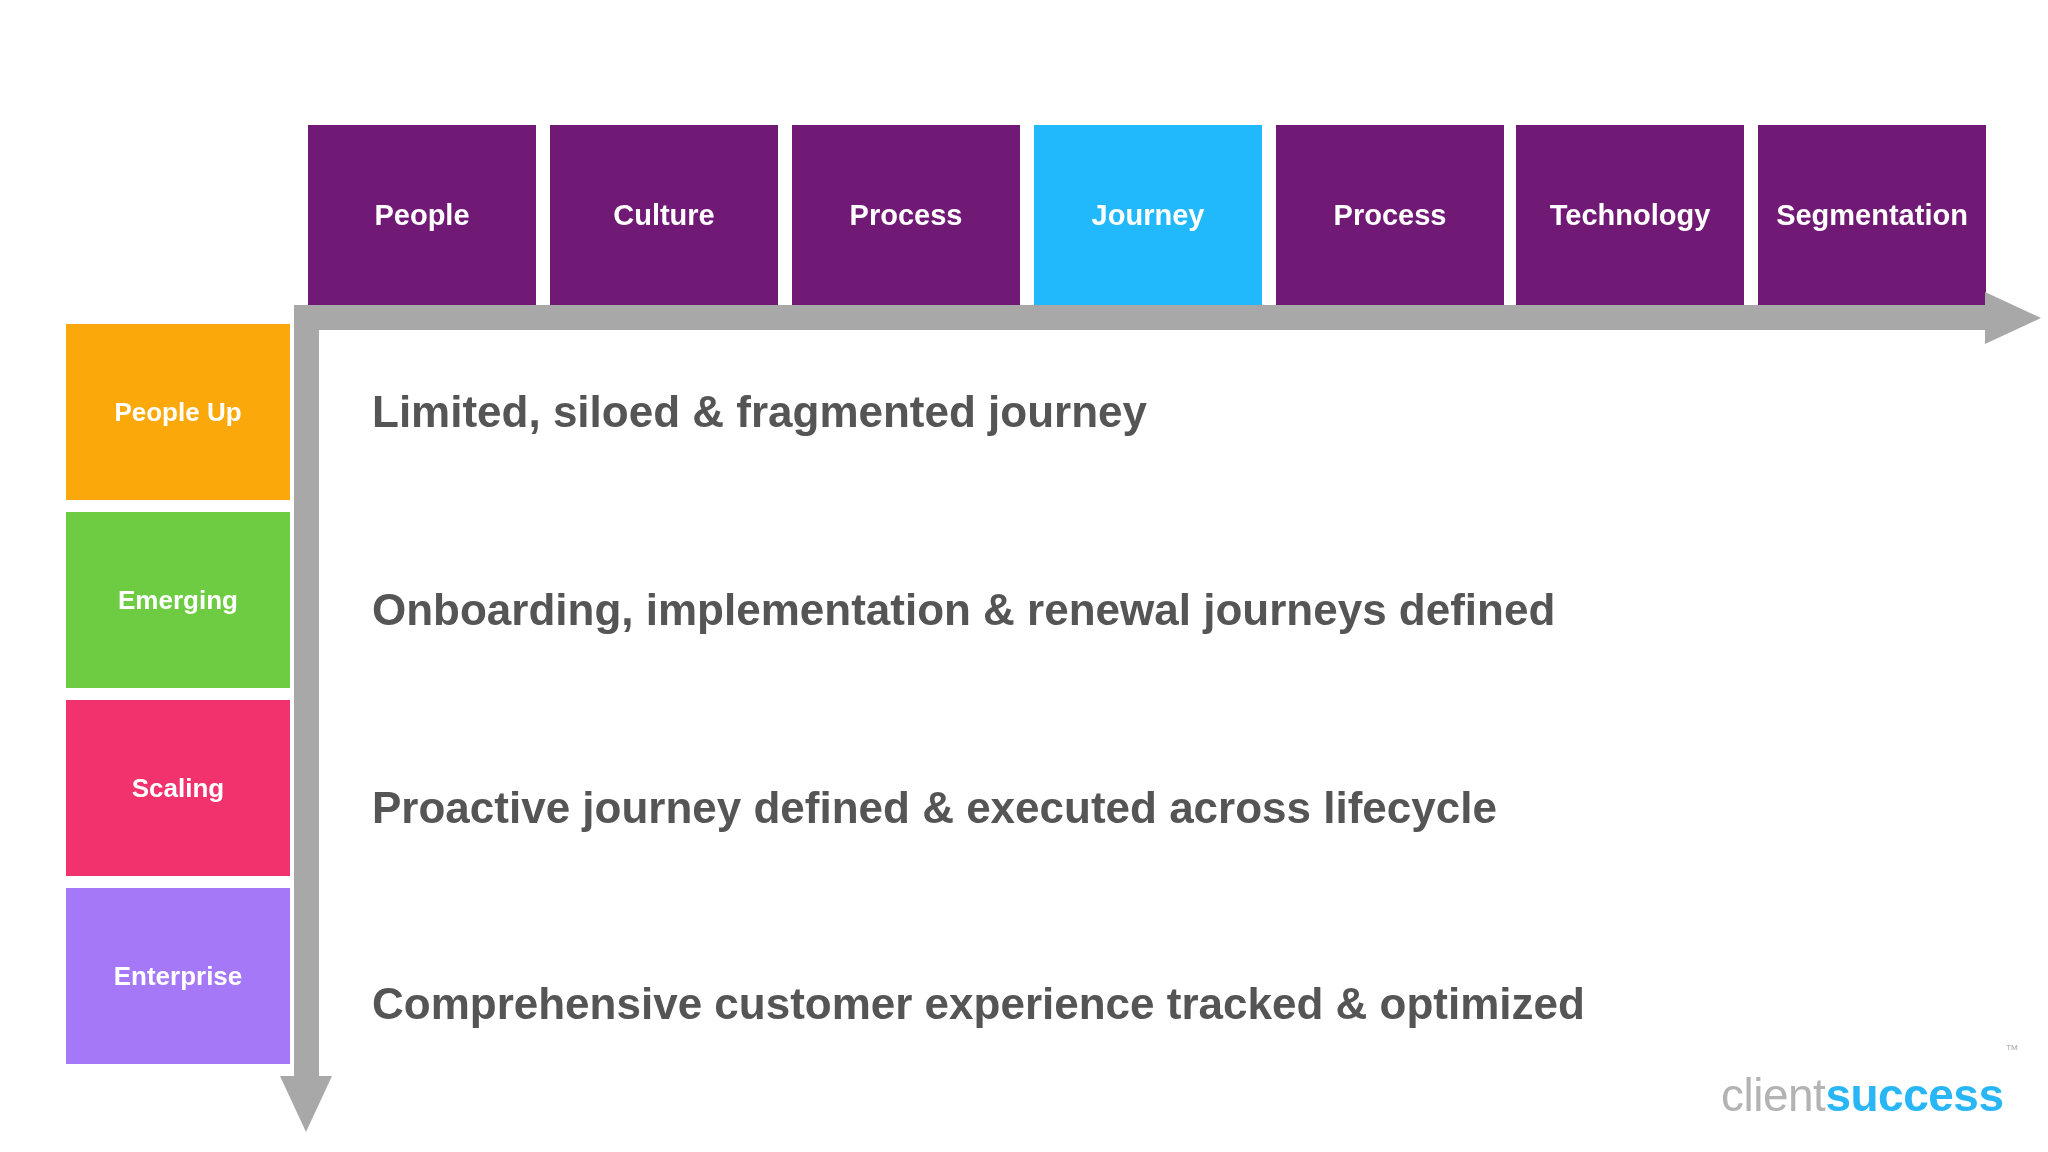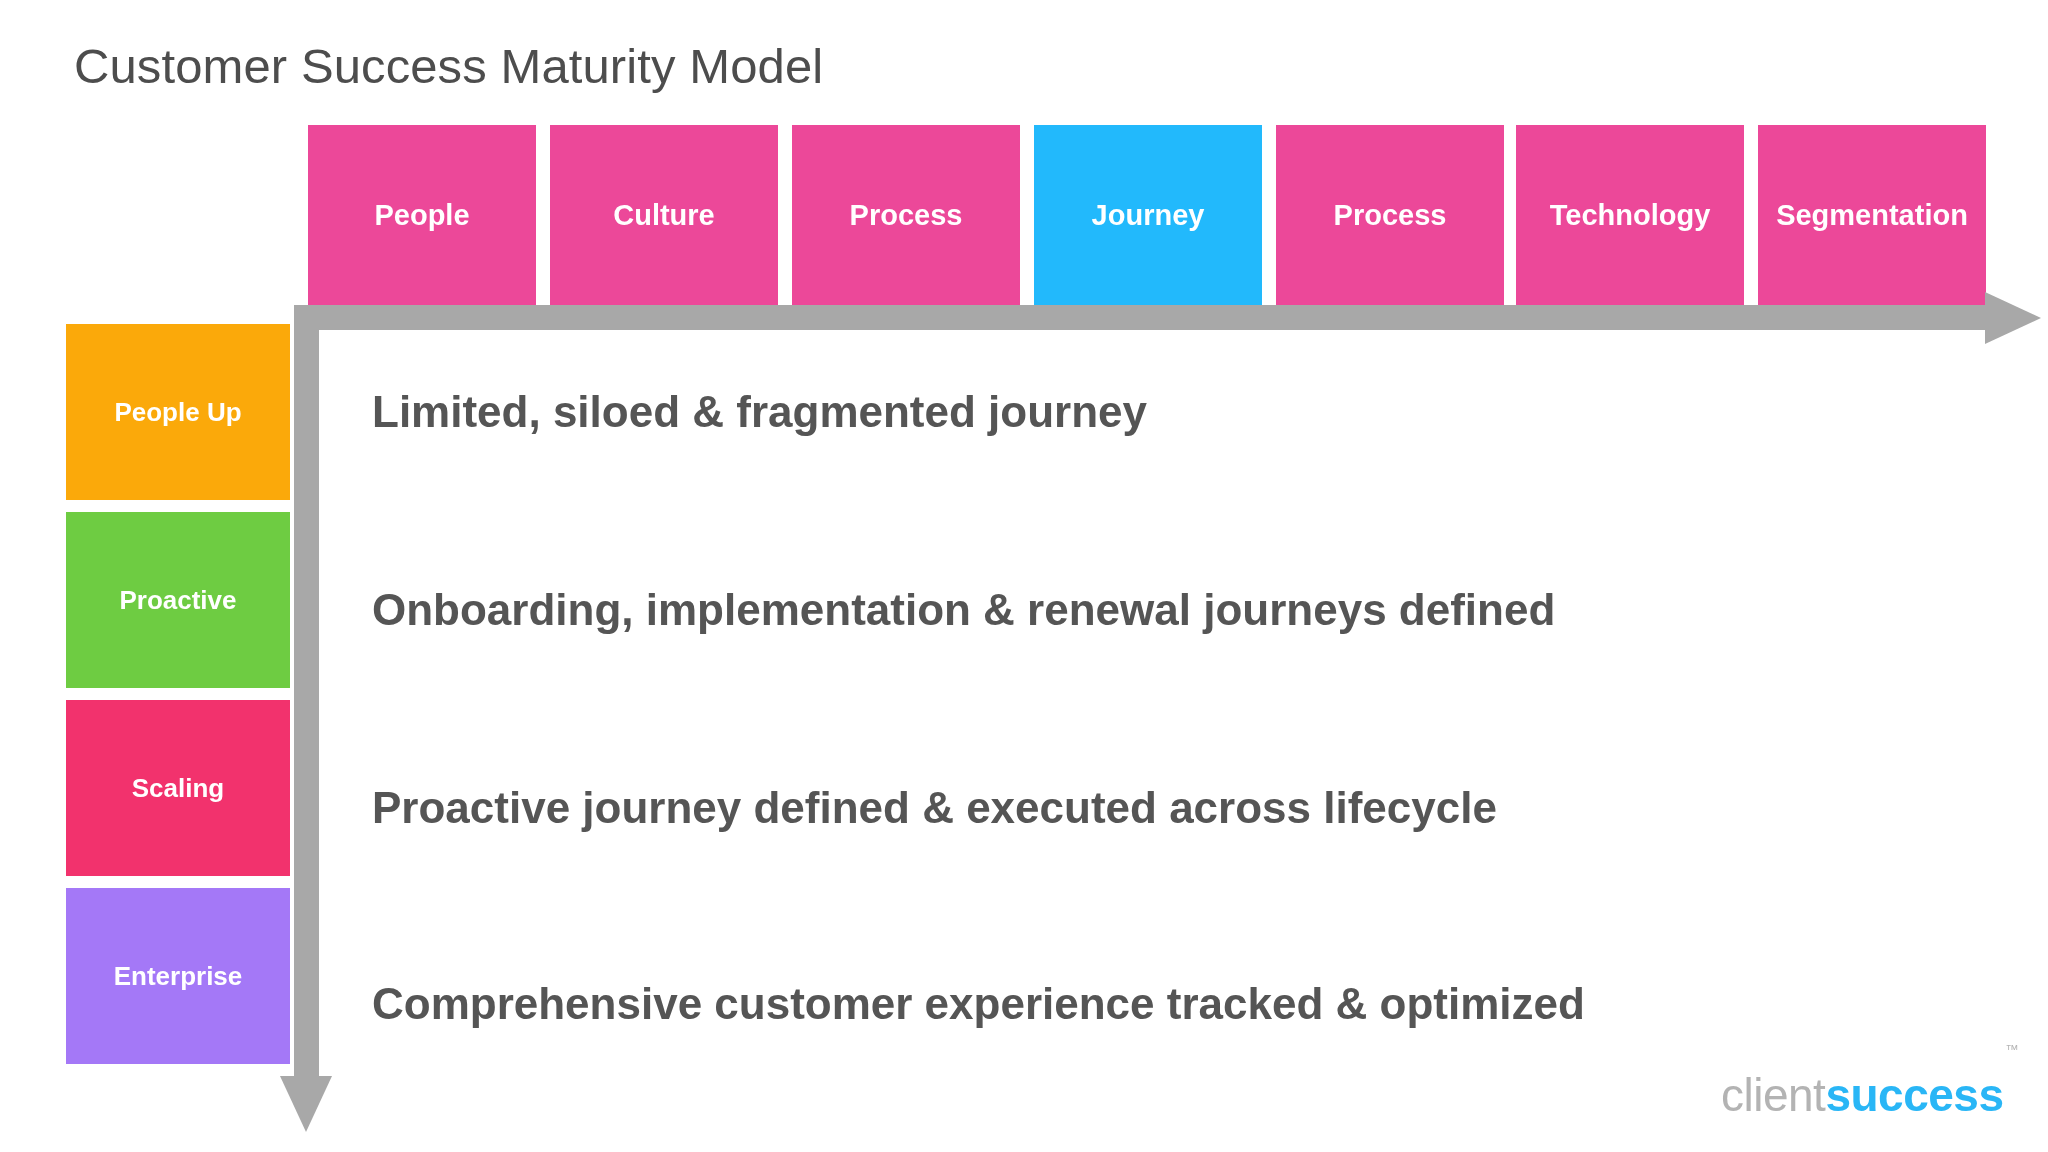--- a/index.html
+++ b/index.html
@@ -28,21 +28,21 @@
     font-weight: 400;
     letter-spacing: 0.1px;
     white-space: nowrap;
   }
 
   
   .dim-box {
     position: absolute;
     top: 125px;
     height: 180px;
-    background: #ec4899;
+    background: #701a75;
     display: flex;
     align-items: center;
     justify-content: center;
     color: #ffffff;
     font-weight: bold;
     font-size: 29px;
     white-space: nowrap;
     box-sizing: border-box;
   }
   .dim-box.active {
@@ -145,21 +145,20 @@
     position: relative;
     top: -26px;
     left: 2px;
   }
 </style>
 </head>
 <body>
 
 <div id="slide">
 
-  <div id="page-title">Customer Success Maturity Model</div>
 
   <div id="dimension-header">
       <div class="dim-box" style="left: 308px; width: 228px;">
         <span class="dim-label">People</span>
       </div>
       <div class="dim-box" style="left: 550px; width: 228px;">
         <span class="dim-label">Culture</span>
       </div>
       <div class="dim-box" style="left: 792px; width: 228px;">
         <span class="dim-label">Process</span>
@@ -181,21 +180,21 @@
   <div id="axis-horizontal"></div>
   <div id="axis-right-arrow"></div>
   <div id="axis-vertical"></div>
   <div id="axis-down-arrow"></div>
 
   <div id="stage-column">
       <div class="stage-box" style="top: 324px; background: rgb(251, 169, 10);">
         <span class="stage-label">People Up</span>
       </div>
       <div class="stage-box" style="top: 512px; background: rgb(110, 204, 66);">
-        <span class="stage-label">Proactive</span>
+        <span class="stage-label">Emerging</span>
       </div>
       <div class="stage-box" style="top: 700px; background: rgb(242, 50, 109);">
         <span class="stage-label">Scaling</span>
       </div>
       <div class="stage-box" style="top: 888px; background: rgb(164, 120, 247);">
         <span class="stage-label">Enterprise</span>
       </div>
     </div>
 
   <div id="row-descriptions">

